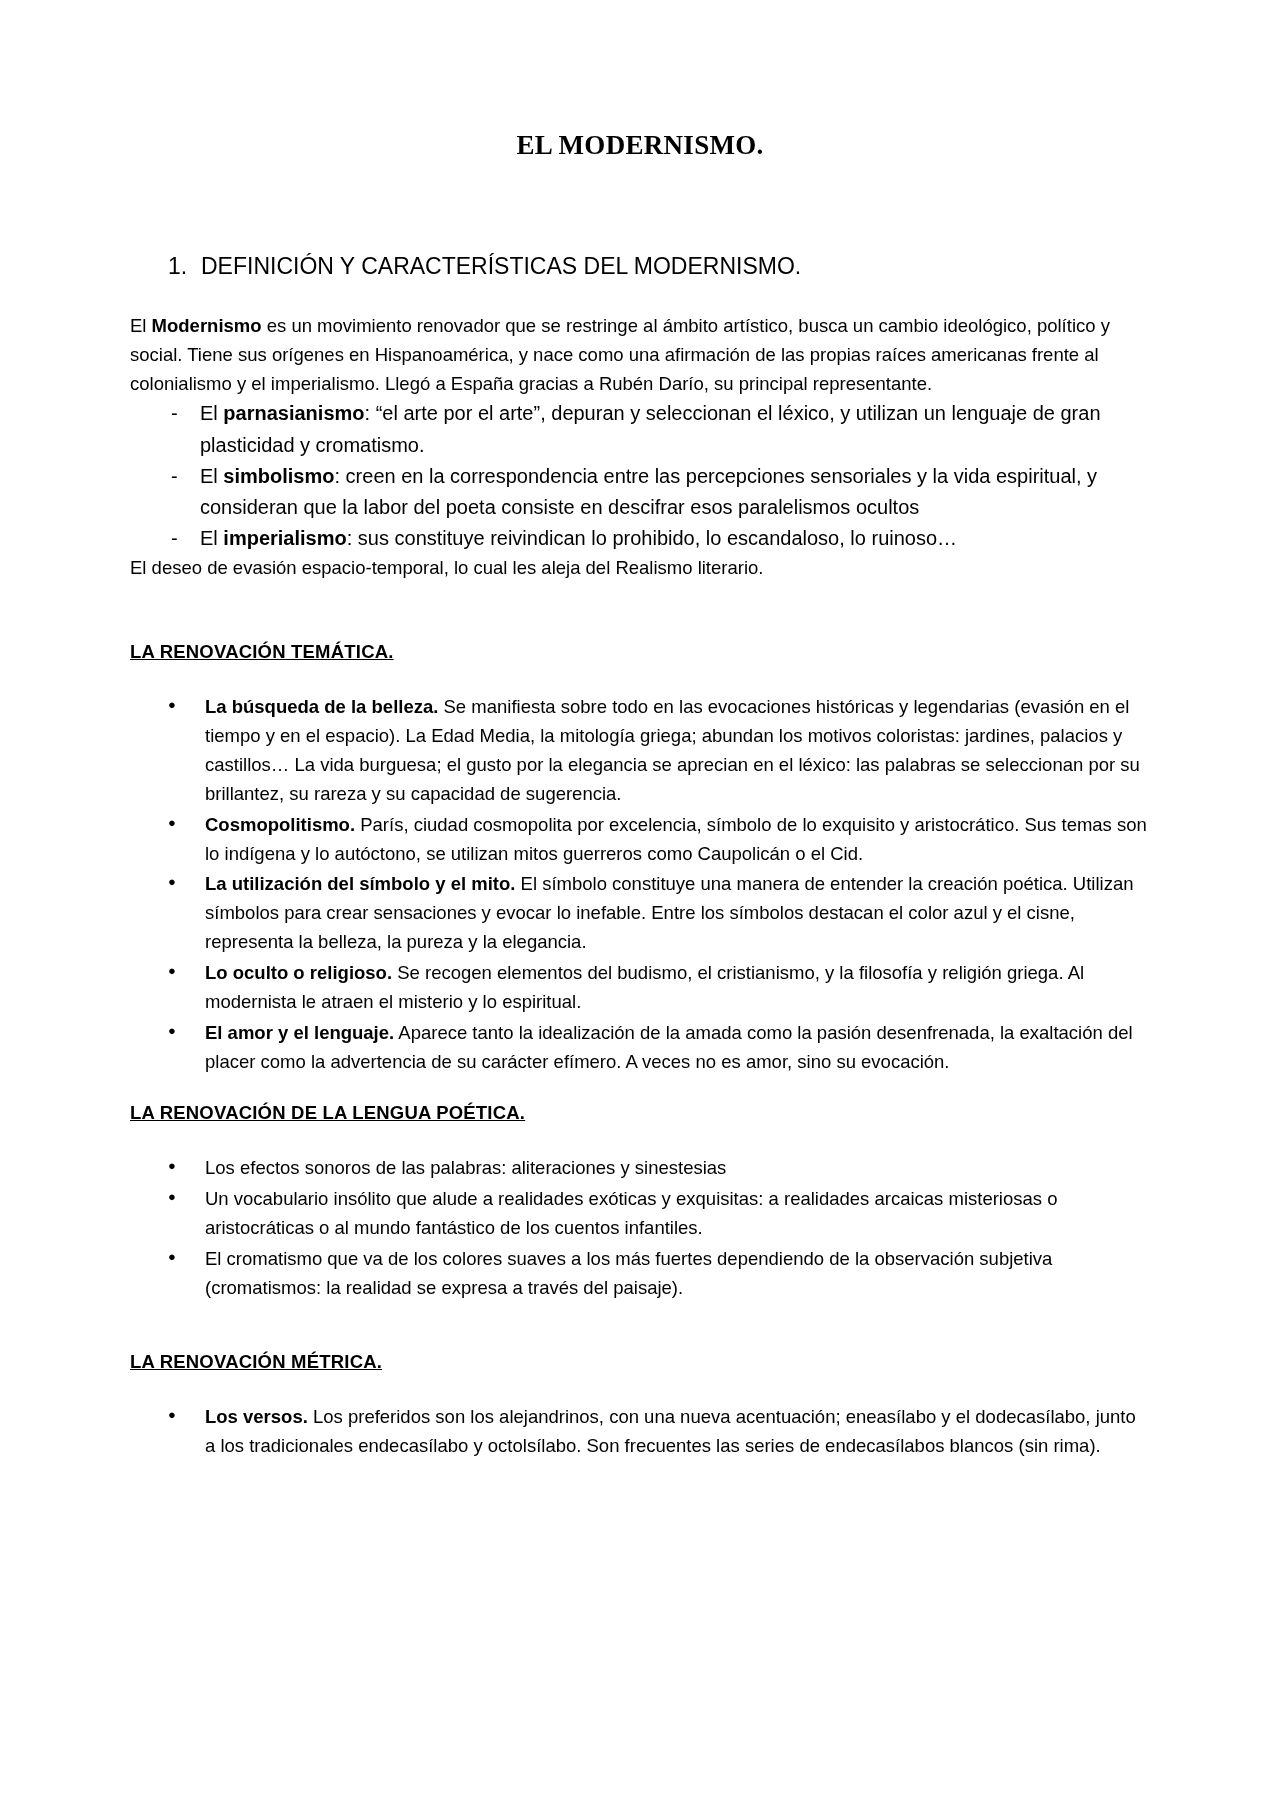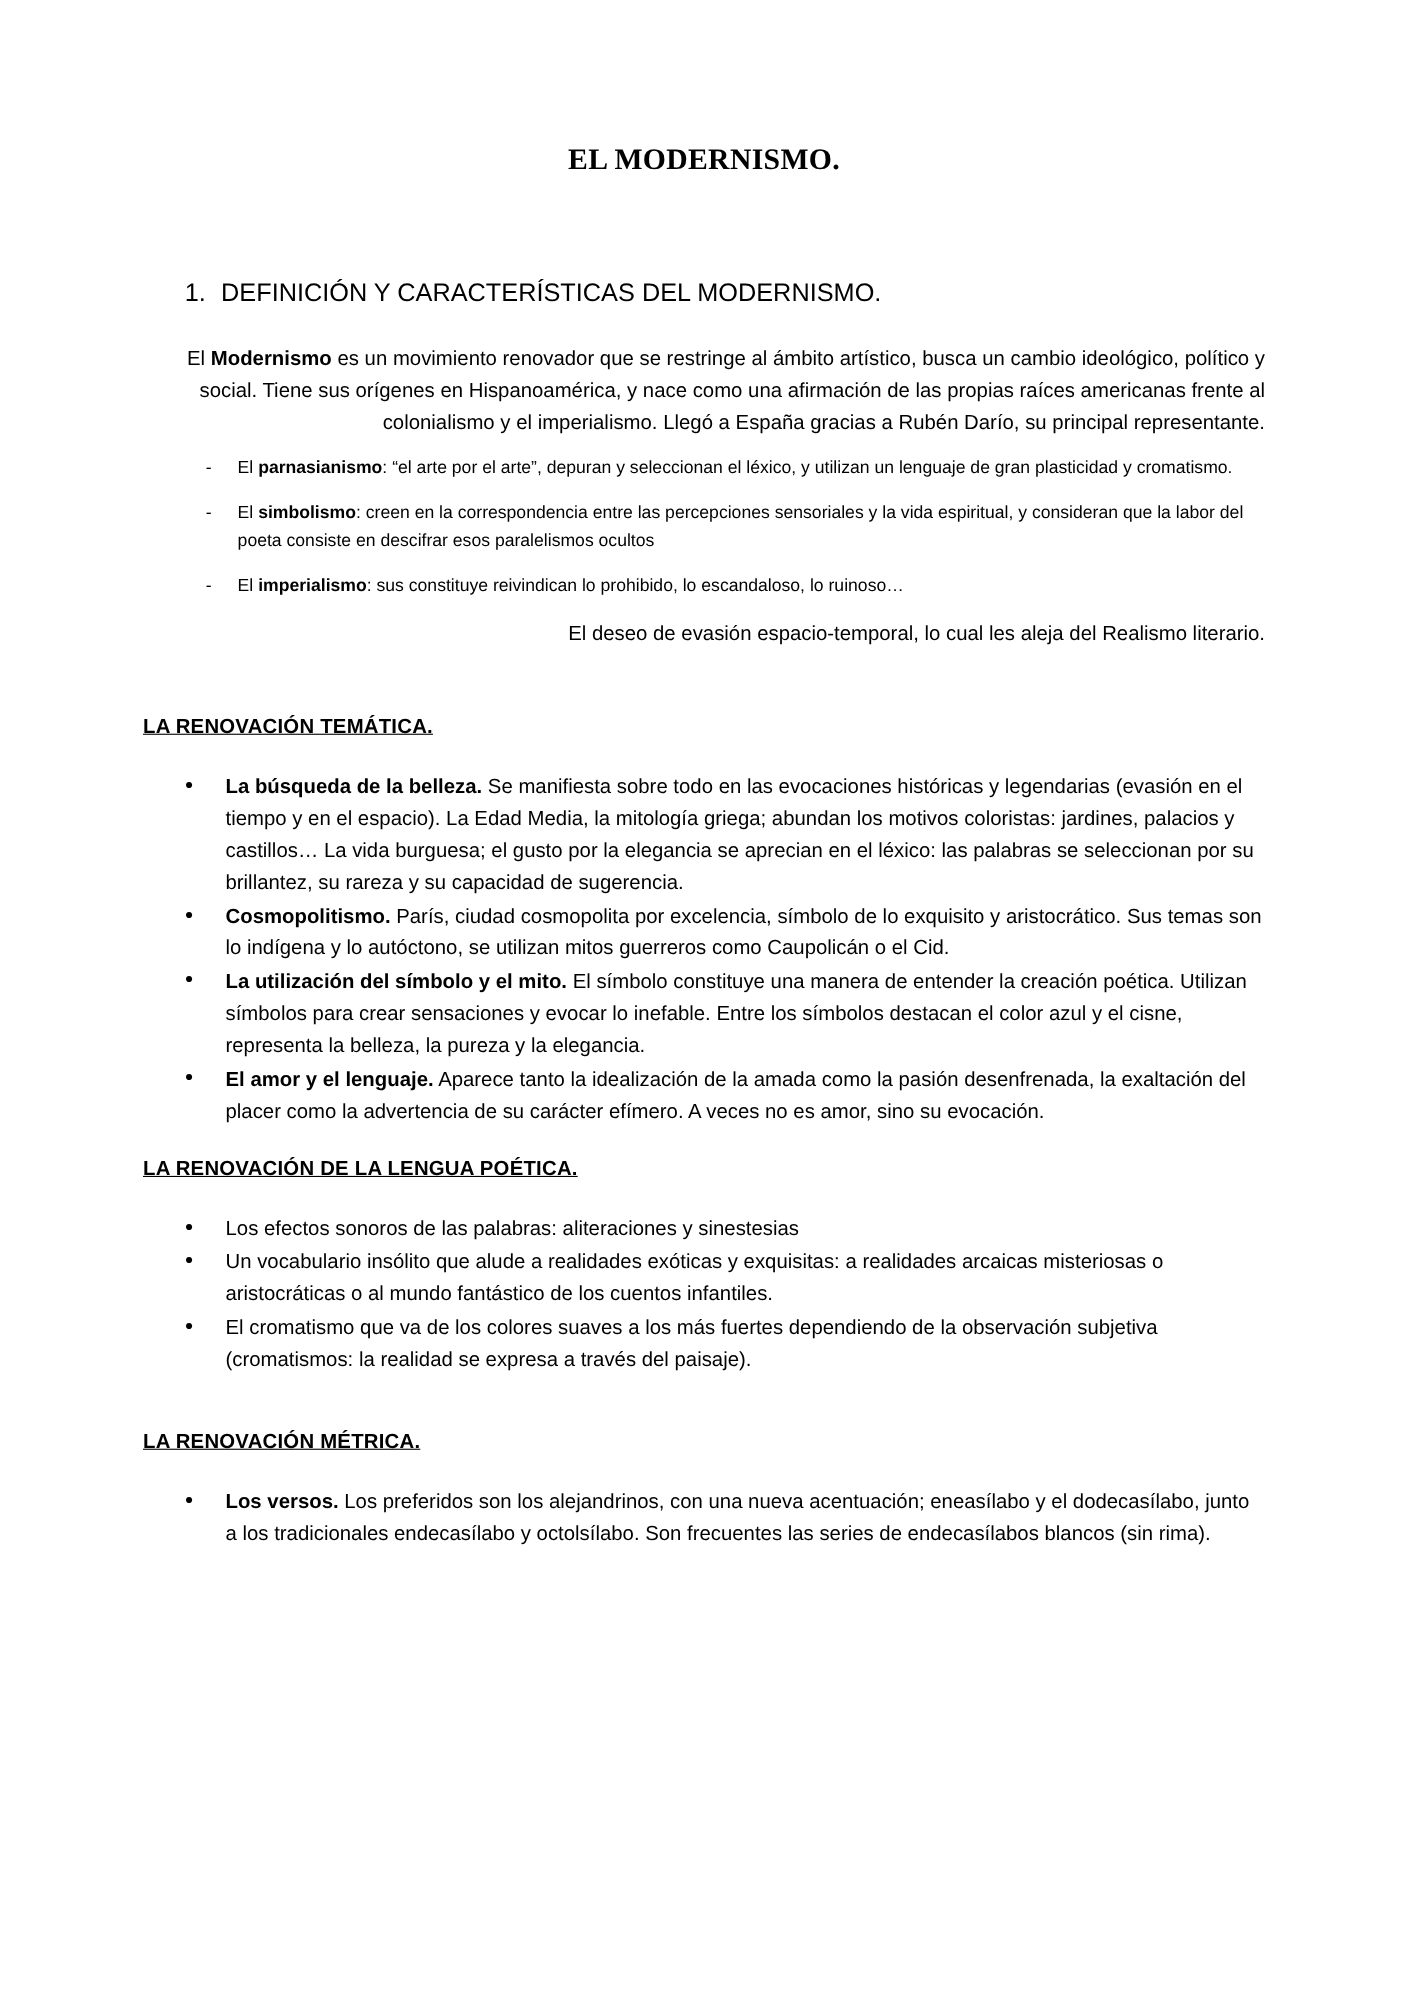--- a/index.html
+++ b/index.html
@@ -41,34 +41,34 @@
     top: 0;
   }
   .section-heading .txt {
     display: inline-block;
     padding-left: 33px;
   }
   p.body {
     font-size: 18.5px;
     line-height: 1.56;
     margin: 0;
-    text-align: right;
+    text-align: left;
   }
   b { font-weight: bold; }
   ul.dashlist {
     list-style: none;
     margin: 0;
     padding: 0 0 0 38px;
   }
   ul.dashlist > li {
-    font-size: 16px;
+    font-size: 20px;
     line-height: 1.56;
     position: relative;
     padding-left: 32px;
-    margin: 16px;
+    margin: 0;
   }
   ul.dashlist > li::before {
     content: "-";
     position: absolute;
     left: 3px;
     top: 0;
   }
   .sub-heading {
     font-size: 18.5px;
     font-weight: bold;
@@ -126,20 +126,21 @@
   <div class="gap-58"></div>
 
   <p class="sub-heading">LA RENOVACIÓN TEMÁTICA.</p>
 
   <div class="gap-30"></div>
 
   <ul class="bullets">
     <li><b>La búsqueda de la belleza.</b><span> Se manifiesta sobre todo en las evocaciones históricas y legendarias (evasión en el tiempo y en el espacio). La Edad Media, la mitología griega; abundan los motivos coloristas: jardines, palacios y castillos… La vida burguesa; el gusto por la elegancia se aprecian en el léxico: las palabras se seleccionan por su brillantez, su rareza y su capacidad de sugerencia.</span></li>
     <li><b>Cosmopolitismo.</b><span> París, ciudad cosmopolita por excelencia, símbolo de lo exquisito y aristocrático. Sus temas son lo indígena y lo autóctono, se utilizan mitos guerreros como Caupolicán o el Cid.</span></li>
     <li><b>La utilización del símbolo y el mito.</b><span> El símbolo constituye una manera de entender la creación poética. Utilizan símbolos para crear sensaciones y evocar lo inefable. Entre los símbolos destacan el color azul y el cisne, representa la belleza, la pureza y la elegancia.</span></li>
+    <li><b>Lo oculto o religioso.</b><span> Se recogen elementos del budismo, el cristianismo, y la filosofía y religión griega. Al modernista le atraen el misterio y lo espiritual.</span></li>
     <li><b>El amor y el lenguaje.</b><span> Aparece tanto la idealización de la amada como la pasión desenfrenada, la exaltación del placer como la advertencia de su carácter efímero. A veces no es amor, sino su evocación.</span></li>
   </ul>
 
   <div class="gap-24"></div>
 
   <p class="sub-heading">LA RENOVACIÓN DE LA LENGUA POÉTICA.</p>
 
   <div class="gap-30"></div>
 
   <ul class="bullets">

